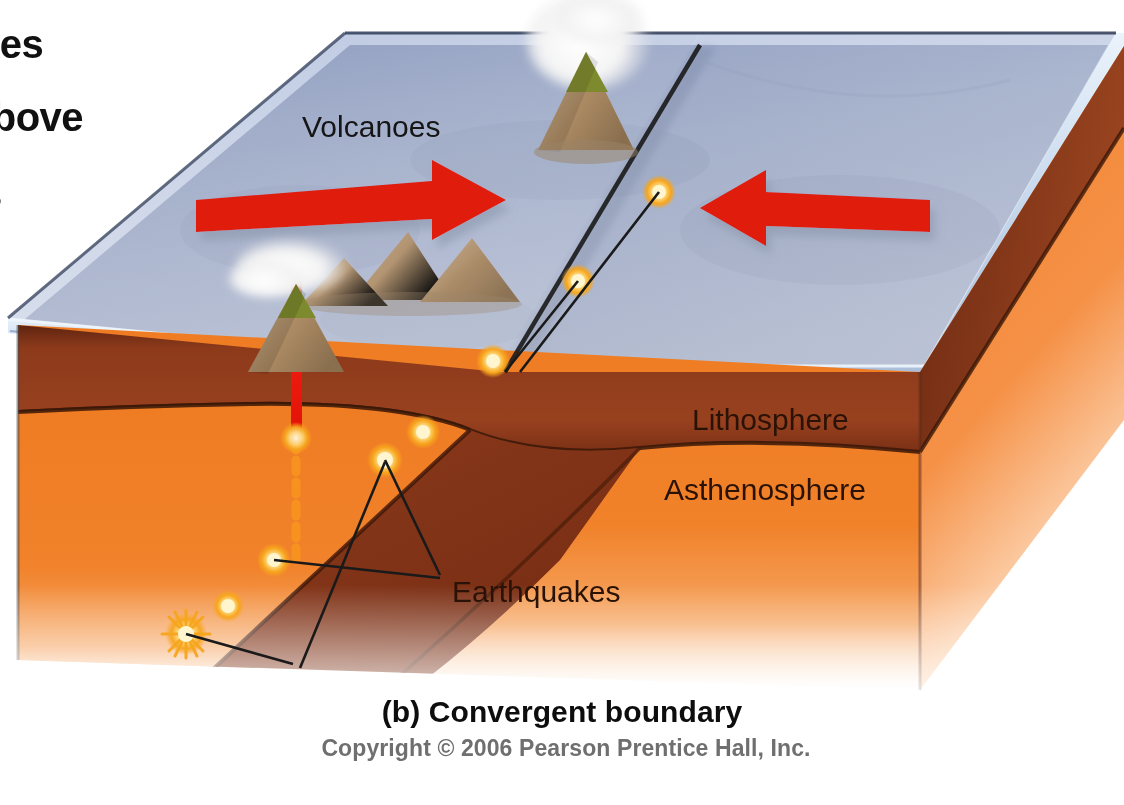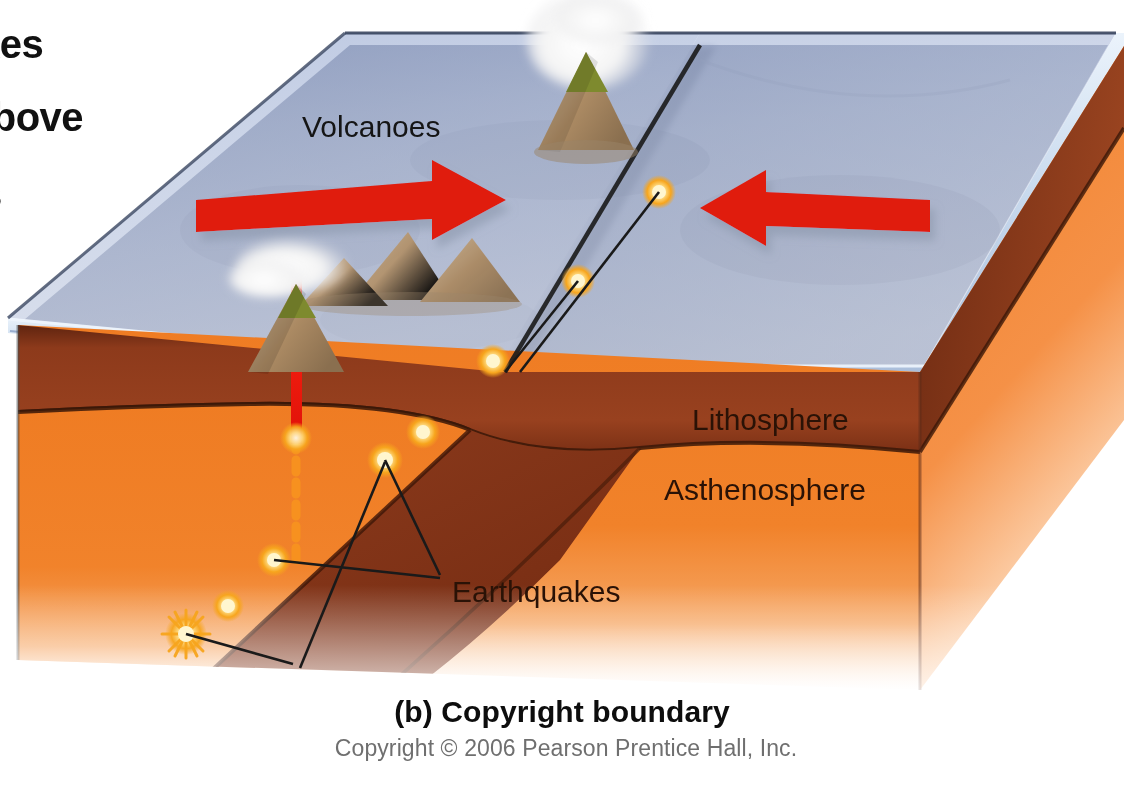--- a/index.html
+++ b/index.html
@@ -28,21 +28,21 @@
   .cap-wrap{
     position:absolute;left:0;top:695px;width:1124px;text-align:center;
     pointer-events:none;
   }
   .caption-main{
     font-size:30px;font-weight:700;color:#0d0d0d;
     font-family:"Liberation Sans","DejaVu Sans",sans-serif;
     letter-spacing:0.1px;margin:0;
   }
   .caption-copy{
-    font-size:23px;font-weight:400;color:#6f6f6f;
+    font-size:23px;font-weight:700;color:#6f6f6f;
     font-family:"Liberation Sans","DejaVu Sans",sans-serif;
     margin:6px 0 0 8px;letter-spacing:0.1px;
   }
   .svg-label{
     font-family:"Liberation Sans","DejaVu Sans",sans-serif;
     font-size:30px;font-weight:400;fill:#151515;
   }
   .svg-label-dark{
     font-family:"Liberation Sans","DejaVu Sans",sans-serif;
     font-size:30px;font-weight:400;fill:#2a1206;
@@ -341,17 +341,17 @@
     <text class="svg-label-dark" x="664" y="500">Asthenosphere</text>
 
     <text class="svg-label-dark" x="452" y="602">Earthquakes</text>
   </svg>
 
   <div class="cut-text" id="cut1">kes</div>
   <div class="cut-text" id="cut2">above</div>
   <div class="cut-text" id="cut3">s</div>
 
   <div class="cap-wrap">
-    <p class="caption-main">(b) Copyright boundary</p>
+    <p class="caption-main">(b) Convergent boundary</p>
     <p class="caption-copy">Copyright © 2006 Pearson Prentice Hall, Inc.</p>
   </div>
 
 </div>
 
 </body></html>

